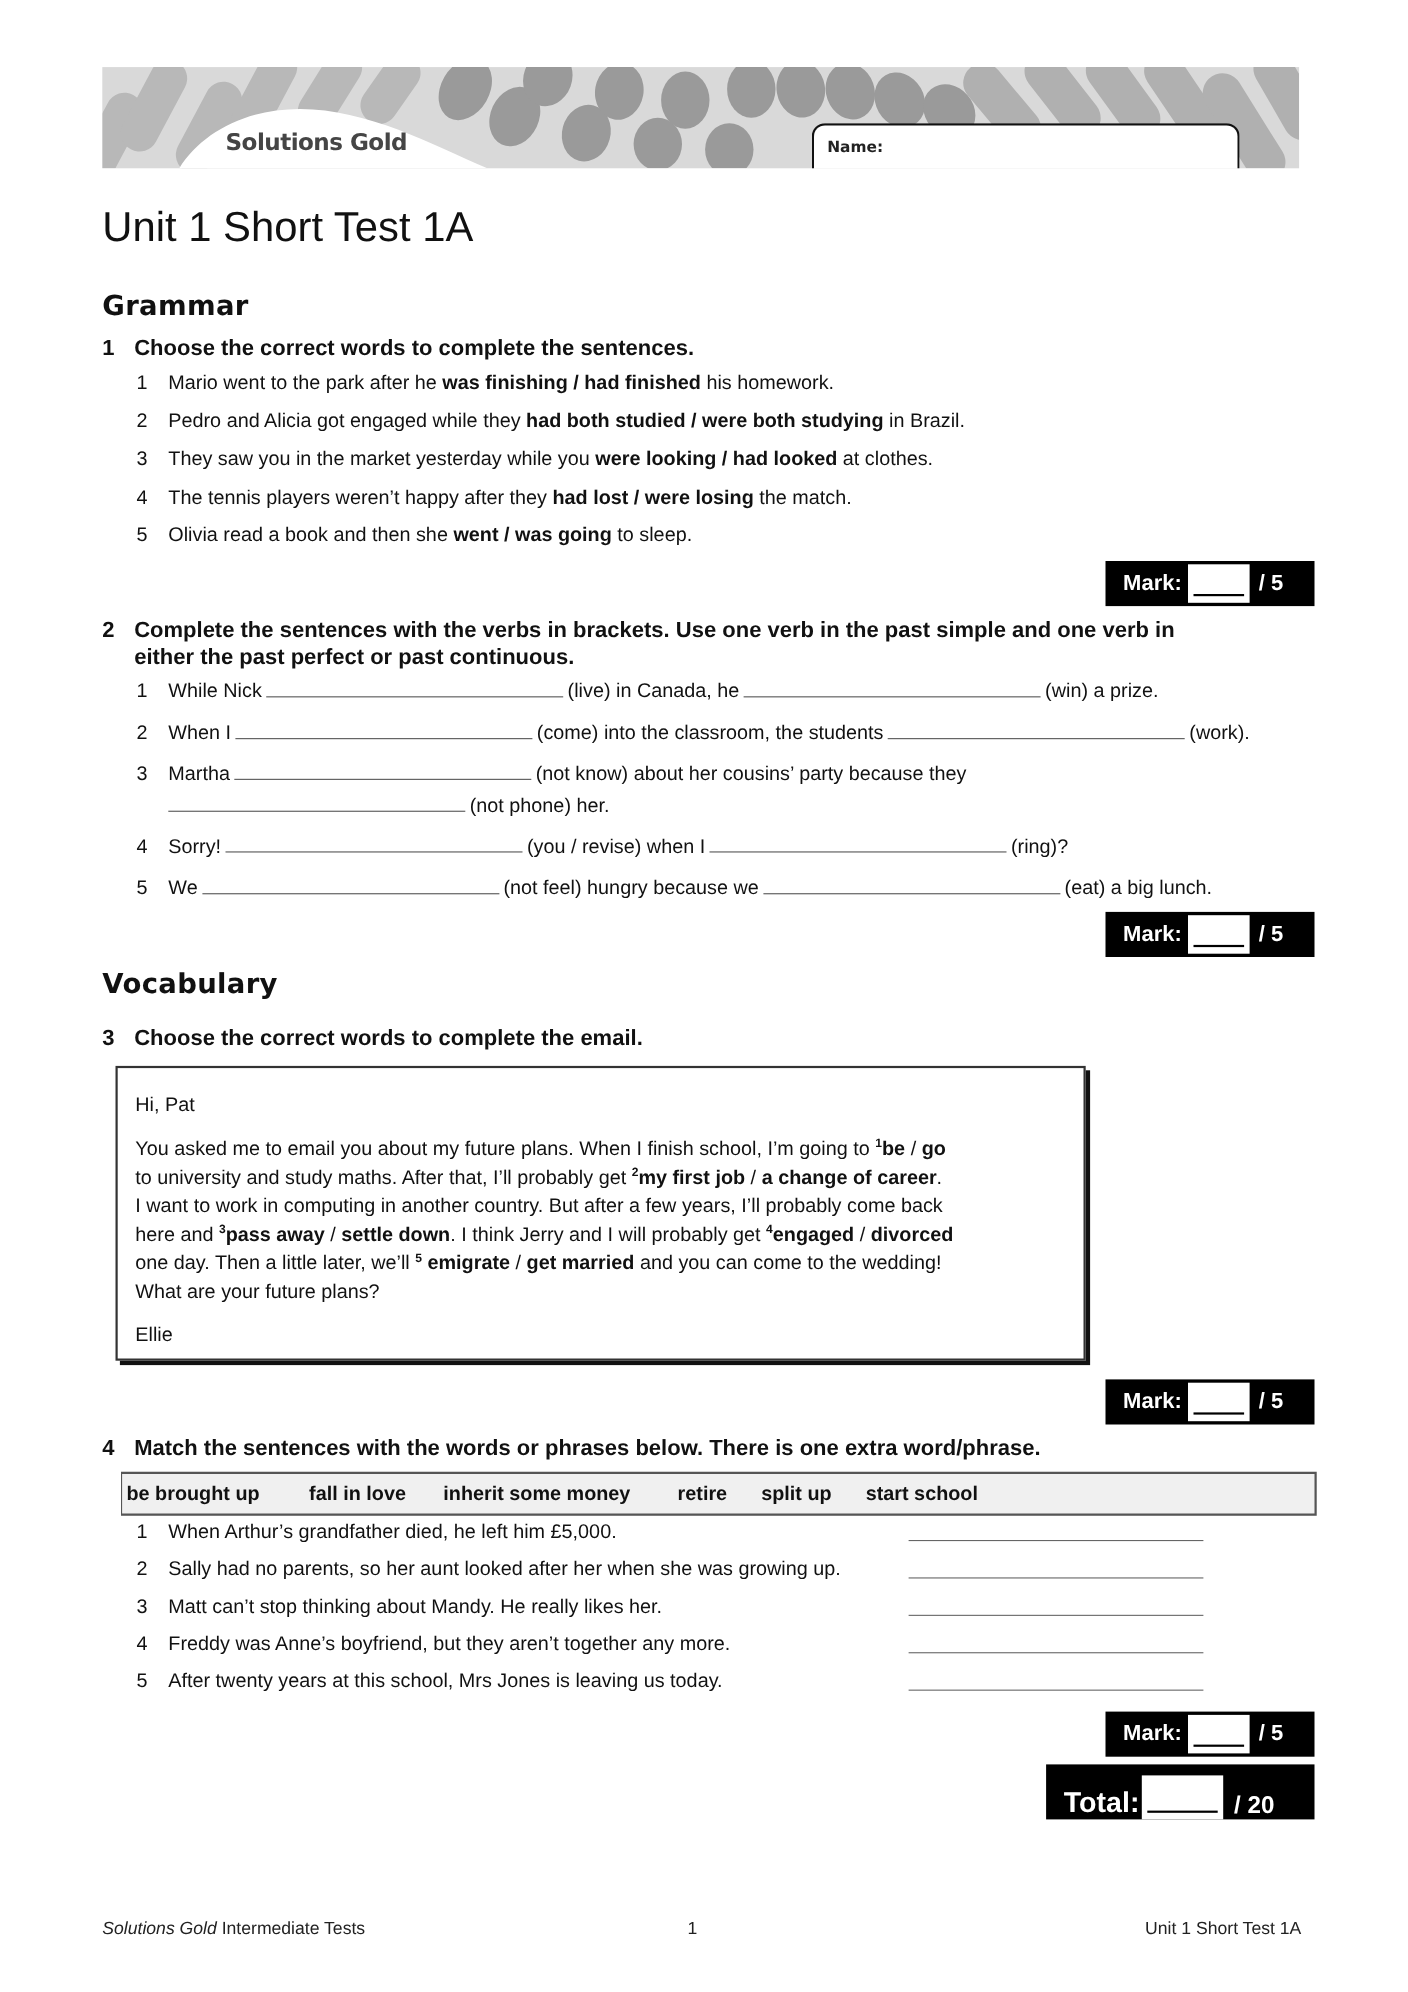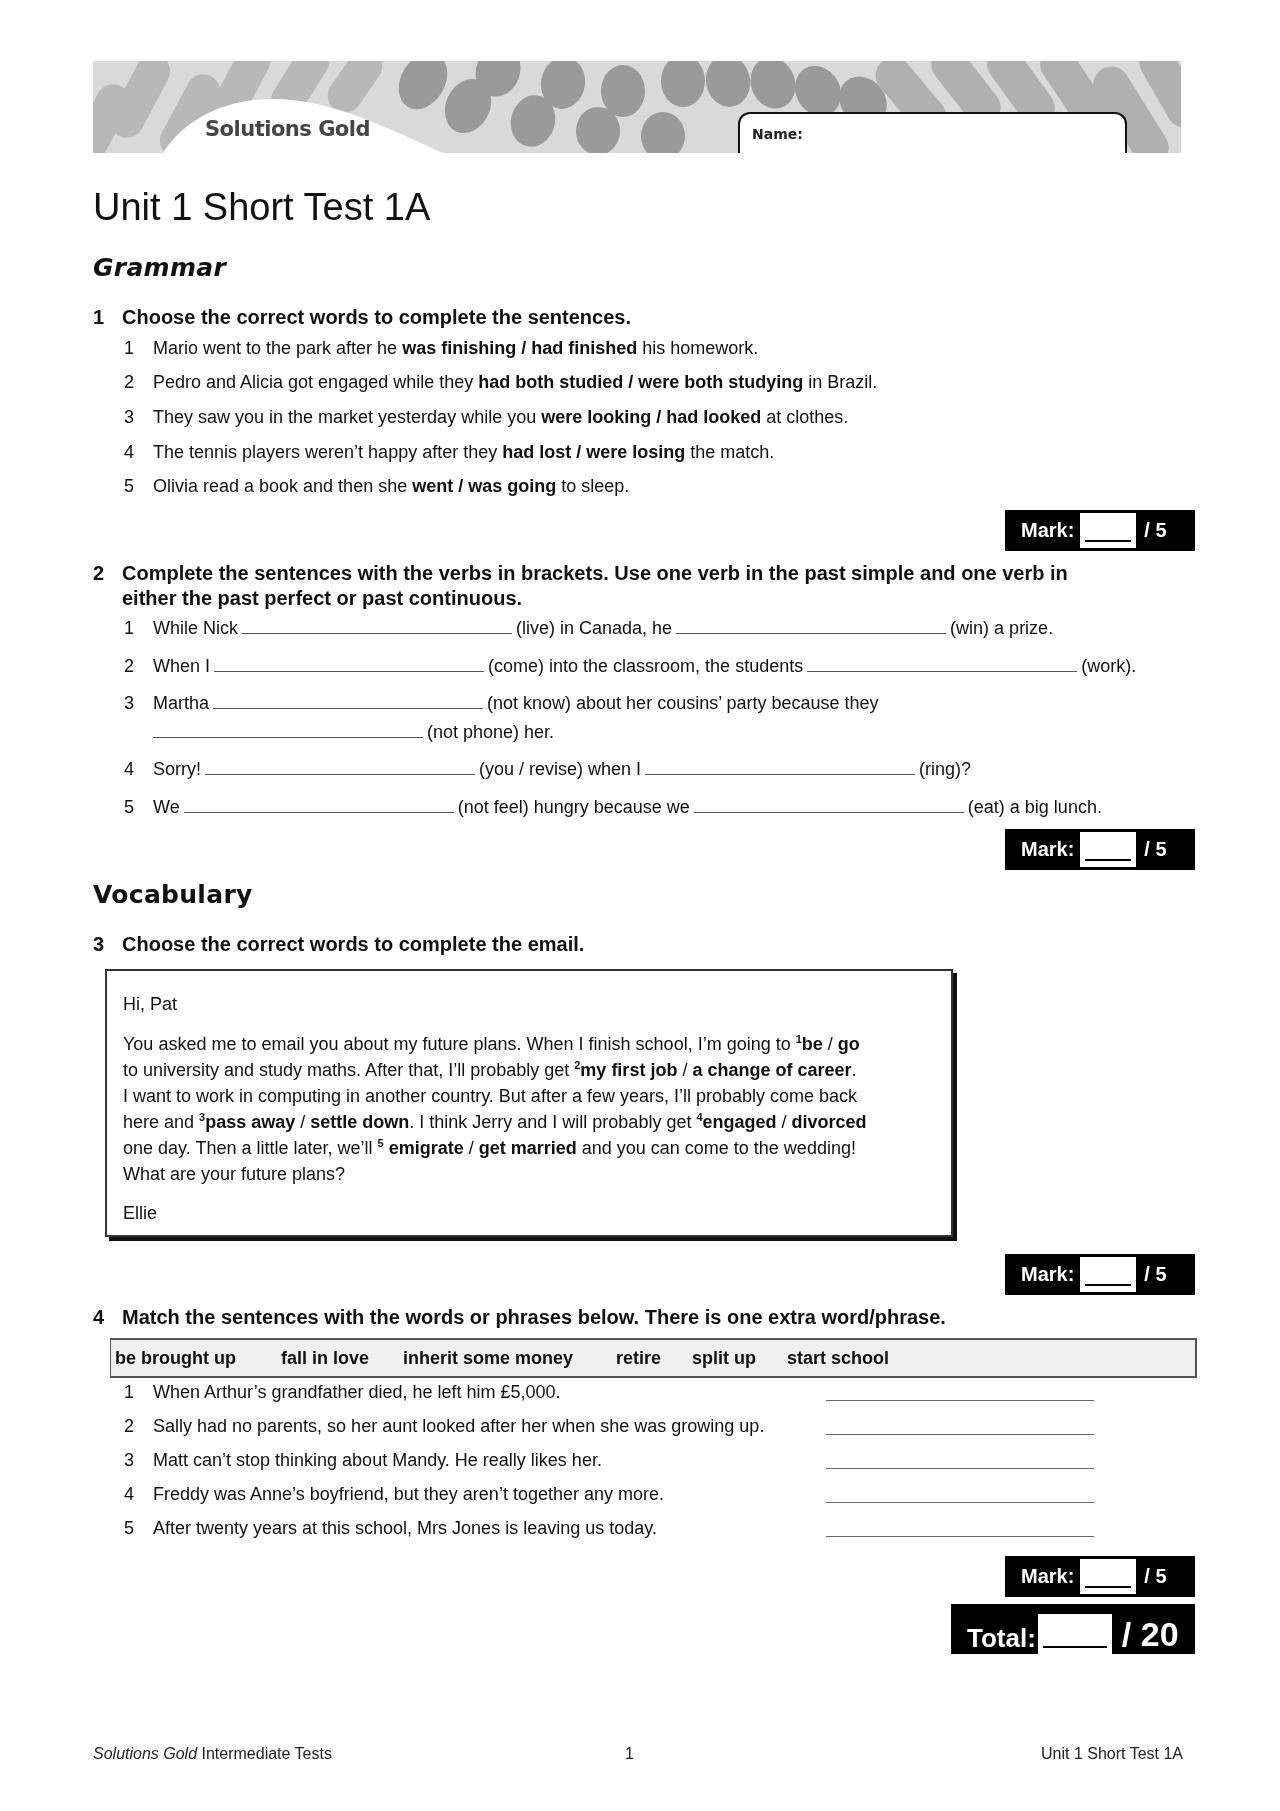--- a/index.html
+++ b/index.html
@@ -26,21 +26,21 @@
   .blank { display: inline-block; width: 270px; border-bottom: 1px solid #555; height: 14px; vertical-align: baseline; margin: 0 4px; }
 
   
   .mark { position: absolute; background: #000; color: #fff; font-weight: bold; display: flex; align-items: center; }
   .mark .label { margin-left: 16px; font-size: 20px; }
   .mark .field { background: #fff; margin-left: 6px; position: relative; }
   .mark .field::after { content: ""; position: absolute; left: 5px; right: 5px; bottom: 6px; border-bottom: 2px solid #000; }
   .mark .outof { margin-left: 8px; font-size: 20px; }
 
   
-  .email { position: absolute; left: 105px; top: 969px; width: 844px; height: 264px; border: 2px solid #333; background: #fff; box-shadow: 4px 4px 0 #111; font-size: 18px; }
+  .email { position: absolute; left: 105px; top: 969px; width: 844px; height: 264px; border: 2px solid #333; background: #fff; box-shadow: 4px 4px 0 #111; font-size: 18px; padding-left: 34px; }
   .email p { position: absolute; left: 16px; margin: 0; line-height: 26px; white-space: nowrap; }
   .email sup { font-size: 11px; font-weight: bold; vertical-align: 7px; line-height: 0; }
 
   
   .wordbox { position: absolute; left: 110px; top: 1338px; width: 1084px; height: 36px; background: #f0f0f0; border: 2px solid #555; border-left-width: 1px; font-size: 18px; font-weight: bold; }
   .wordbox span { position: absolute; top: 8px; white-space: nowrap; }
   .ans-line { position: absolute; left: 826px; width: 268px; border-bottom: 1px solid #666; }
 
   .footer { font-size: 16px; color: #222; top: 1745px; }
 </style>
@@ -83,21 +83,21 @@
     <path d="M 70 92 C 90 60, 130 38, 180 38 C 240 38, 300 70, 350 92 Z" fill="#ffffff"></path>
   </svg>
   <div class="brand">Solutions Gold</div>
   <div class="name-box">
     <span class="name-label">Name:</span>
   </div>
 </div>
 
 <div class="abs title">Unit 1 Short Test 1A</div>
 
-<div class="abs section-title" style="top:253px;font-style:italic;">Grammar</div>
+<div class="abs section-title" style="top:263px;">Grammar</div>
 
 <div class="abs q-head" style="left:0;top:306px;width:1280px;">
   <span class="q-num">1</span>
   <span class="q-text">Choose the correct words to complete the sentences.</span>
 </div>
 
 <div id="q1-items">
     <div class="abs item" style="left: 0px; width: 1280px; top: 338px;">
       <span class="n">1</span>
       <span class="t"><span>Mario went to the park after he </span><b>was finishing / had finished</b><span> his homework.</span></span>
@@ -230,18 +230,18 @@
 
 <div class="mark" style="left:1005px;top:1556px;width:190px;height:41px;">
   <span class="label">Mark:</span>
   <span class="field" style="width:56px;height:35px;"></span>
   <span class="outof">/ 5</span>
 </div>
 
 <div class="mark" style="left:951px;top:1604px;width:244px;height:50px;align-items:flex-end;">
   <span class="label" style="font-size:26px;margin-left:16px;">Total:</span>
   <span class="field" style="width:74px;height:40px;margin-left:2px;"></span>
-  <span class="outof" style="font-size:34px;margin-left:10px;">/ 20</span>
+  <span class="outof" style="font-size:22px;margin-left:10px;">/ 20</span>
 </div>
 
 <div class="abs footer" style="left:93px;"><i>Solutions Gold</i><span> Intermediate Tests</span></div>
 <div class="abs footer" style="left:625px;">1</div>
 <div class="abs footer" style="right:97px;">Unit 1 Short Test 1A</div>
 
 </body></html>

